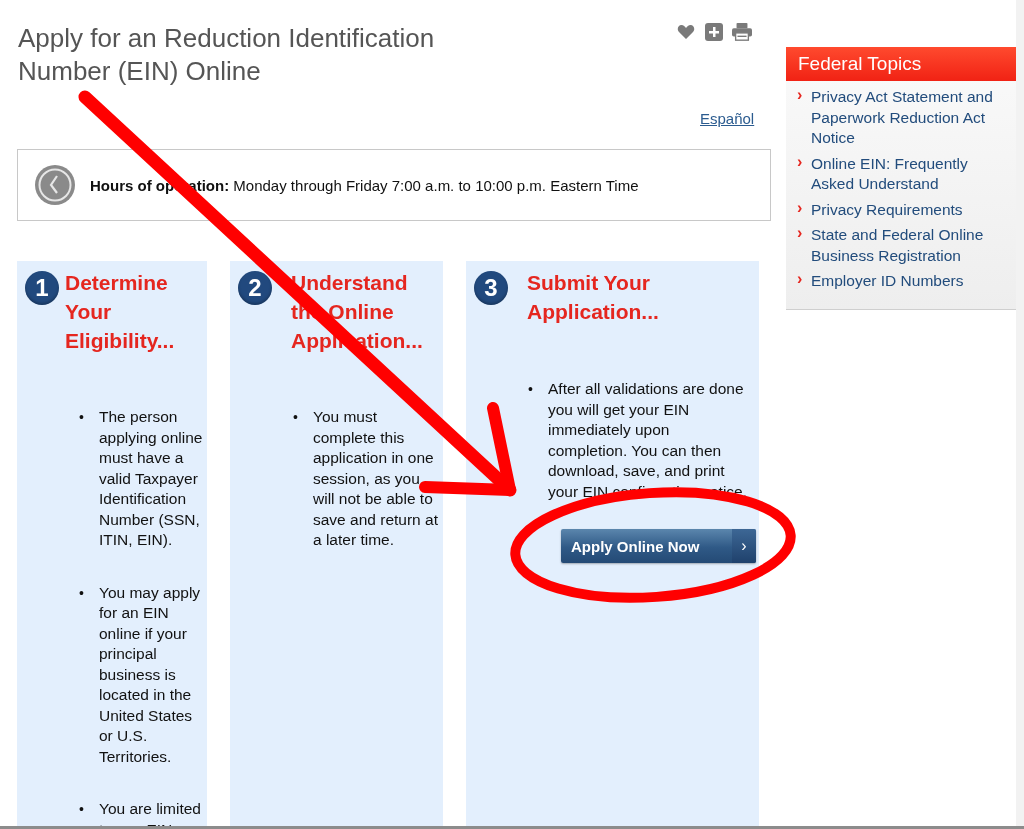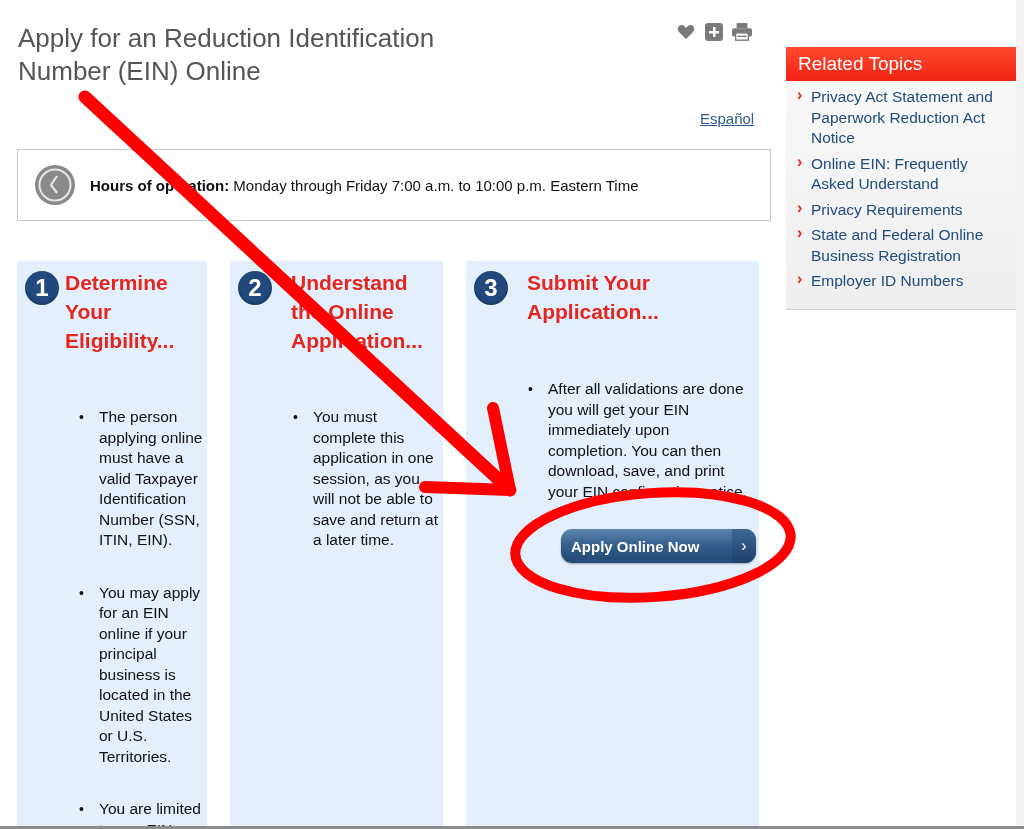--- a/index.html
+++ b/index.html
@@ -50,21 +50,21 @@
   .step-list { position: absolute; list-style: none; font-size: 15.5px; line-height: 20.5px; color: #111; }
   .step-list li { position: relative; padding-left: 22px; margin-top: 32px; }
   .step-list li::before { content: "•"; position: absolute; left: 2px; top: 0; font-size: 14px; }
   #col1 .step-list { left: 60px; top: 114px; width: 128px; }
   #col2 .step-list { left: 61px; top: 114px; width: 150px; }
   #col3 .step-list { left: 60px; top: 86px; width: 225px; }
   .inline-link { color: #2b5b8f; text-decoration: underline; cursor: pointer; }
 
   .apply-btn {
     position: absolute; left: 95px; top: 268px; width: 195px; height: 34px;
-    border-radius: 11px; cursor: pointer; overflow: hidden;
+    border-radius: 2px; cursor: pointer; overflow: hidden;
     background: linear-gradient(#5b86ad, #2f5986 55%, #244a75);
     color: #fff; font-weight: bold; font-size: 15px;
     display: flex; align-items: center;
     box-shadow: 0 1px 2px rgba(0,0,0,0.3);
   }
   .apply-btn .label { flex: 1; padding-left: 10px; }
   .apply-btn .chev {
     width: 24px; height: 100%; display: flex; align-items: center; justify-content: center;
     background: linear-gradient(#3d6795, #1f416c); font-size: 16px; font-weight: normal;
   }
@@ -151,21 +151,21 @@
   <ul class="step-list">
     <li>After all validations are done you will get your EIN immediately upon completion. You can then download, save, and print your EIN confirmation notice.</li>
   </ul>
   <div class="apply-btn">
     <span class="label">Apply Online Now</span>
     <span class="chev">›</span>
   </div>
 </div>
 
 <div class="sidebar">
-  <div class="sidebar-head">Related Topics</div>
+  <div class="sidebar-head">Federal Topics</div>
   <ul class="sidebar-list">
     <li>Privacy Act Statement and Paperwork Reduction Act Notice</li>
     <li>Online EIN: Frequently Asked Understand</li>
     <li>Privacy Requirements</li>
     <li>State and Federal Online Business Registration</li>
     <li>Employer ID Numbers</li>
   </ul>
 </div>
 
 <div class="right-strip"></div>

